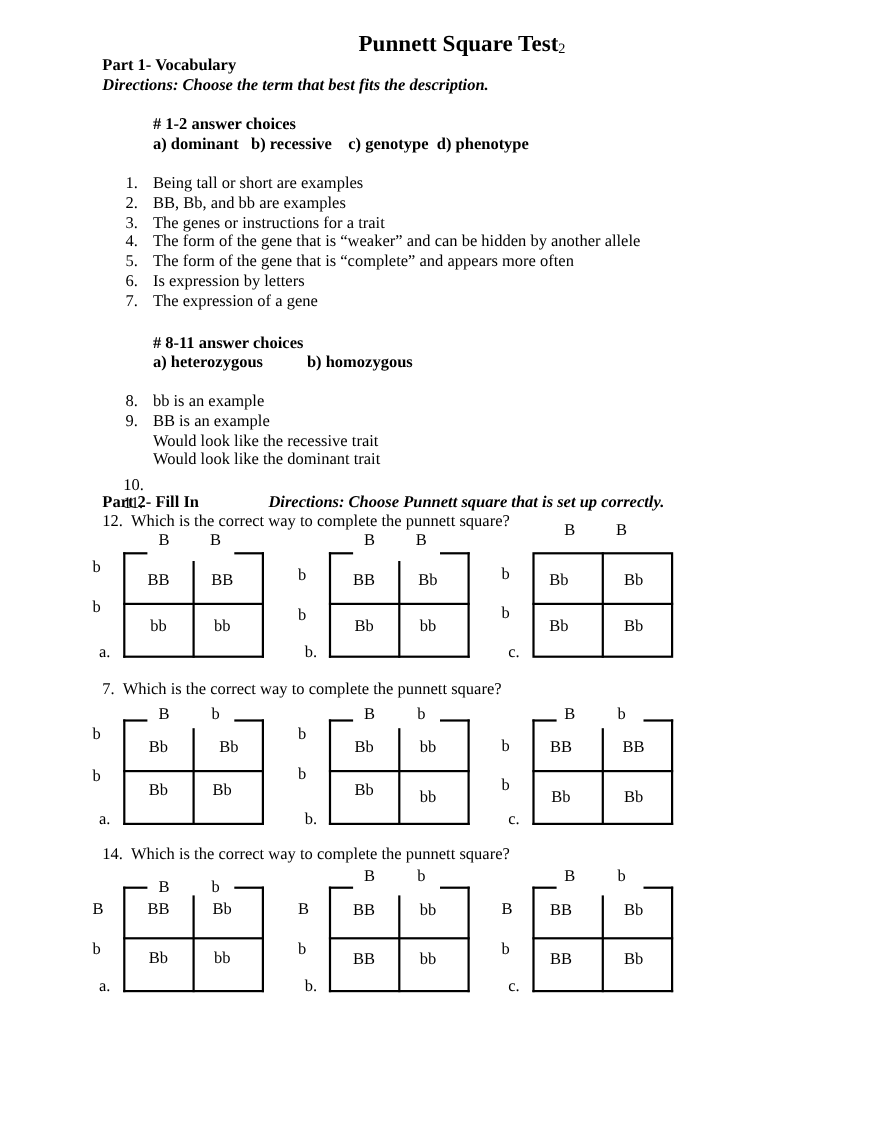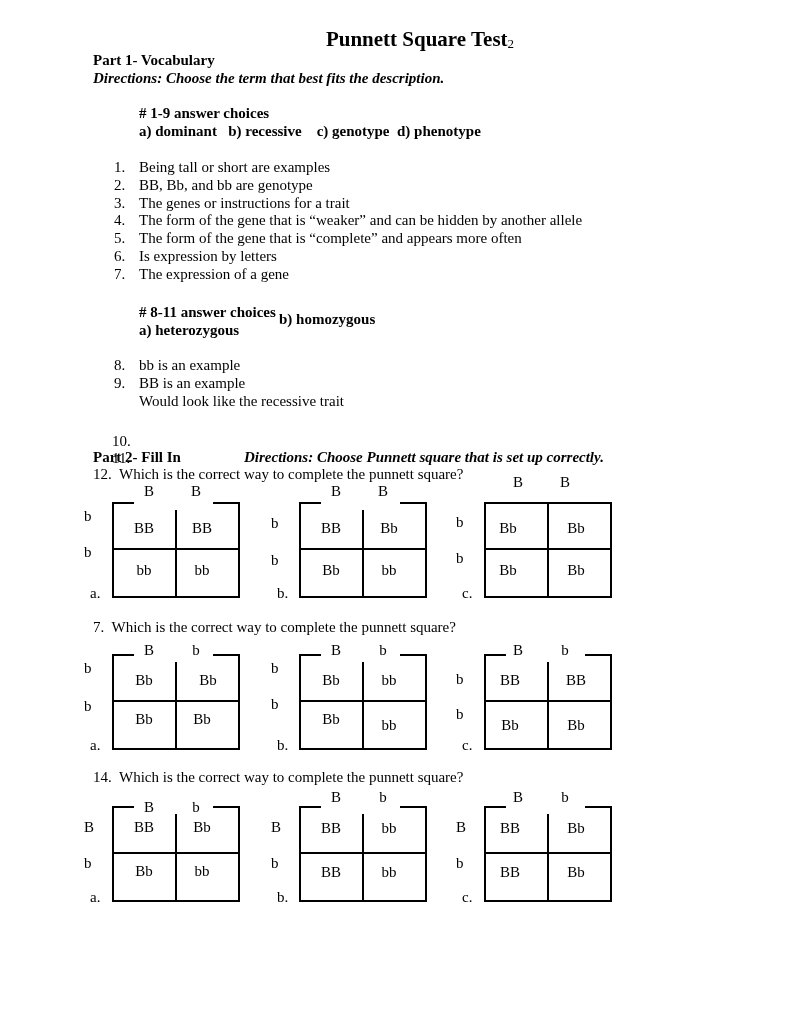--- a/index.html
+++ b/index.html
@@ -31,42 +31,42 @@
   .ps .opt { position: absolute; font-size: 15px; left: -22px; top: 83px; }
 </style>
 </head>
 <body>
 
 <div class="abs title"><span>Punnett Square Test</span><sub>2</sub></div>
 
 <div class="abs b t15" style="left:93px; top:52px;">Part 1- Vocabulary</div>
 <div class="abs bi t15" style="left:93px; top:70px;">Directions: Choose the term that best fits the description.</div>
 
-<div class="abs b t15" style="left:139px; top:105px;"># 1-9 answer choices</div>
+<div class="abs b t15" style="left:139px; top:105px;"># 1-2 answer choices</div>
 <div class="abs b t15" style="left:139px; top:123px; white-space:pre;">a) dominant   b) recessive    c) genotype  d) phenotype</div>
 
 <ol class="olist" style="top:159px;">
   <li><span class="num">1.</span><span>Being tall or short are examples</span></li>
-  <li><span class="num">2.</span><span>BB, Bb, and bb are genotype</span></li>
+  <li><span class="num">2.</span><span>BB, Bb, and bb are examples</span></li>
   <li><span class="num">3.</span><span>The genes or instructions for a trait</span></li>
   <li><span class="num">4.</span><span>The form of the gene that is “weaker” and can be hidden by another allele</span></li>
   <li><span class="num">5.</span><span>The form of the gene that is “complete” and appears more often</span></li>
   <li><span class="num">6.</span><span>Is expression by letters</span></li>
   <li><span class="num">7.</span><span>The expression of a gene</span></li>
 </ol>
 
 <div class="abs b t15" style="left:139px; top:304px;"># 8-11 answer choices</div>
 <div class="abs b t15" style="left:139px; top:322px;">a) heterozygous</div>
-<div class="abs b t15" style="left:279px; top:311px;">b) homozygous</div>
+<div class="abs b t15" style="left:279px; top:322px;">b) homozygous</div>
 
 <ol class="olist" style="top:357px;">
   <li><span class="num">8.</span><span>bb is an example</span></li>
   <li><span class="num">9.</span><span>BB is an example</span></li>
   <li><span class="num wide">10.</span><span>Would look like the recessive trait</span></li>
-  <li><span class="num wide">11.</span></li>
+  <li><span class="num wide">11.</span><span>Would look like the dominant trait</span></li>
 </ol>
 
 <div class="abs b t15" style="left:93px; top:449px;">Part 2- Fill In</div>
 <div class="abs bi t15" style="left:244px; top:449px;">Directions: Choose Punnett square that is set up correctly.</div>
 
 <div class="abs t15" style="left:93px; top:466px;"><span>12.</span>&nbsp; <span>Which is the correct way to complete the punnett square?</span></div>
 
 <div class="ps" style="left:112px; top:502px;">
   <div class="grid"></div>
     <div class="gap-top-left"></div>

